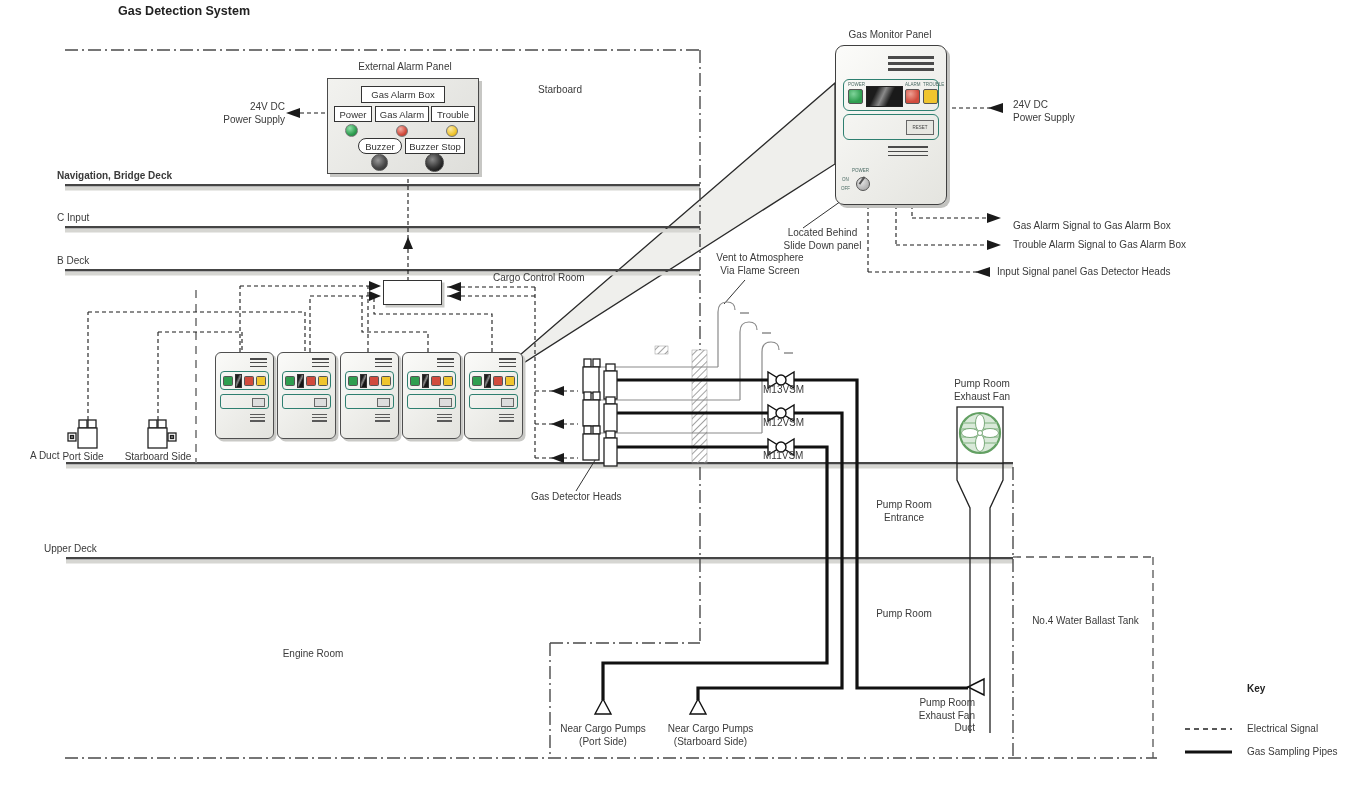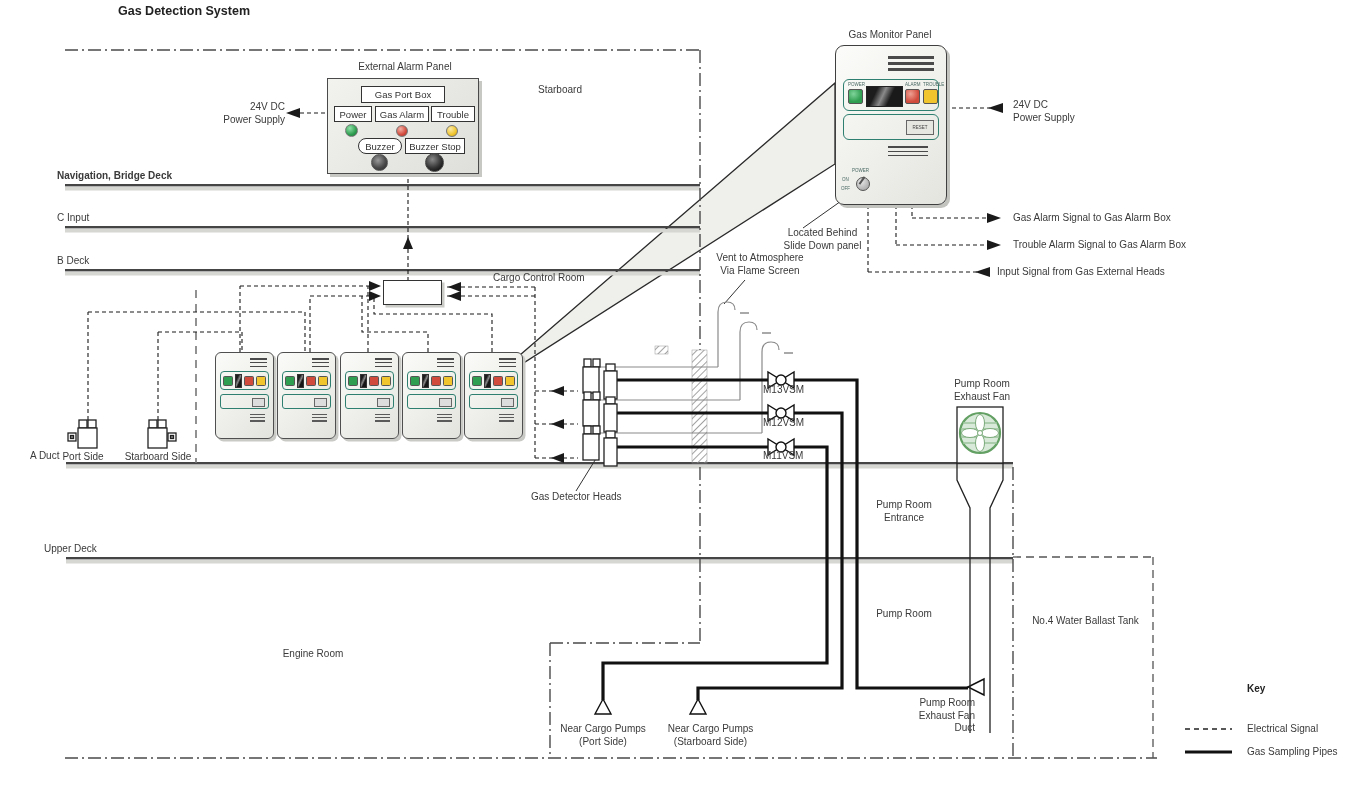--- a/index.html
+++ b/index.html
@@ -256,23 +256,23 @@
 <div class="lbl c" style="left:330px;top:61px;width:150px;">External Alarm Panel</div>
 <div class="lbl c" style="left:510px;top:84px;width:100px;">Starboard</div>
 <div class="lbl r" style="left:195px;top:101px;width:90px;">24V DC
 Power Supply</div>
 
 <div class="lbl c" style="left:815px;top:29px;width:150px;">Gas Monitor Panel</div>
 <div class="lbl" style="left:1013px;top:99px;">24V DC
 Power Supply</div>
 <div class="lbl c" style="left:775px;top:227px;width:95px;">Located Behind
 Slide Down panel</div>
-<div class="lbl" style="left:1013px;top:212px;">Gas Alarm Signal to Gas Alarm Box</div>
+<div class="lbl" style="left:1013px;top:220px;">Gas Alarm Signal to Gas Alarm Box</div>
 <div class="lbl" style="left:1013px;top:239px;">Trouble Alarm Signal to Gas Alarm Box</div>
-<div class="lbl" style="left:997px;top:266px;">Input Signal from Gas External Heads</div>
+<div class="lbl" style="left:997px;top:266px;">Input Signal panel Gas Detector Heads</div>
 
 <div class="lbl" style="left:57px;top:170px;font-weight:bold;">Navigation, Bridge Deck</div>
 <div class="lbl" style="left:57px;top:212px;">C Input</div>
 <div class="lbl" style="left:57px;top:255px;">B Deck</div>
 <div class="lbl" style="left:30px;top:450px;">A Duct</div>
 <div class="lbl" style="left:44px;top:543px;">Upper Deck</div>
 
 <div class="lbl" style="left:493px;top:272px;">Cargo Control Room</div>
 <div class="lbl c" style="left:52px;top:451px;width:62px;">Port Side</div>
 <div class="lbl c" style="left:122px;top:451px;width:72px;">Starboard Side</div>
@@ -297,21 +297,21 @@
 (Starboard Side)</div>
 <div class="lbl r" style="left:897px;top:697px;width:78px;">Pump Room
 Exhaust Fan
 Duct</div>
 
 <div class="lbl b" style="left:1247px;top:683px;">Key</div>
 <div class="lbl" style="left:1247px;top:723px;">Electrical Signal</div>
 <div class="lbl" style="left:1247px;top:746px;">Gas Sampling Pipes</div>
 
 <div class="eap">
-  <div class="box" style="left:33px;top:7px;width:82px;height:15px;">Gas Port Box</div>
+  <div class="box" style="left:33px;top:7px;width:82px;height:15px;">Gas Alarm Box</div>
   <div class="box" style="left:6px;top:27px;width:36px;height:14px;">Power</div>
   <div class="box" style="left:47px;top:27px;width:52px;height:14px;">Gas Alarm</div>
   <div class="box" style="left:103px;top:27px;width:42px;height:14px;">Trouble</div>
   <div class="led g" style="left:17px;top:45px;"></div>
   <div class="led r" style="left:68px;top:46px;"></div>
   <div class="led y" style="left:118px;top:46px;"></div>
   <div class="box" style="left:30px;top:59px;width:42px;height:14px;border-radius:8px;">Buzzer</div>
   <div class="box" style="left:77px;top:59px;width:58px;height:14px;">Buzzer Stop</div>
   <div class="knob spk" style="left:43px;top:75px;"></div>
   <div class="knob stop" style="left:97px;top:74px;"></div>

